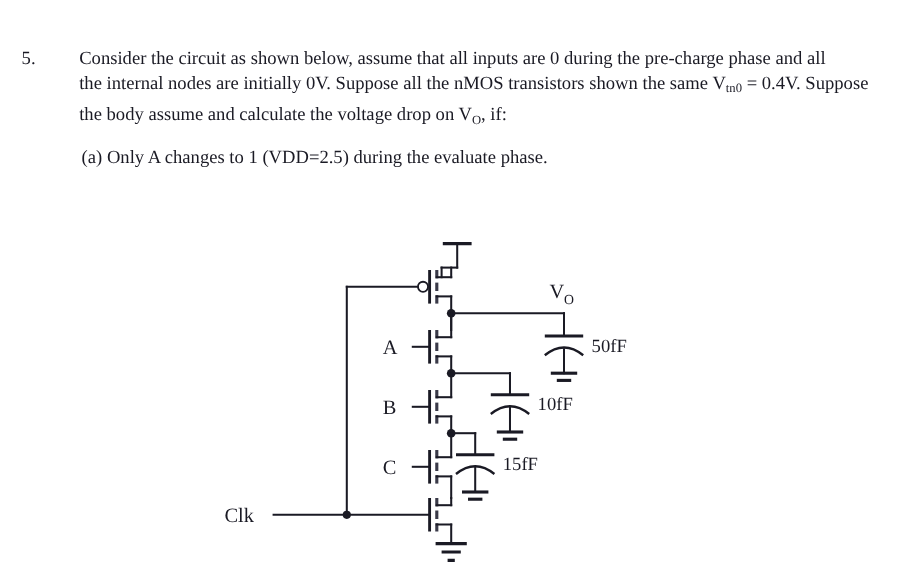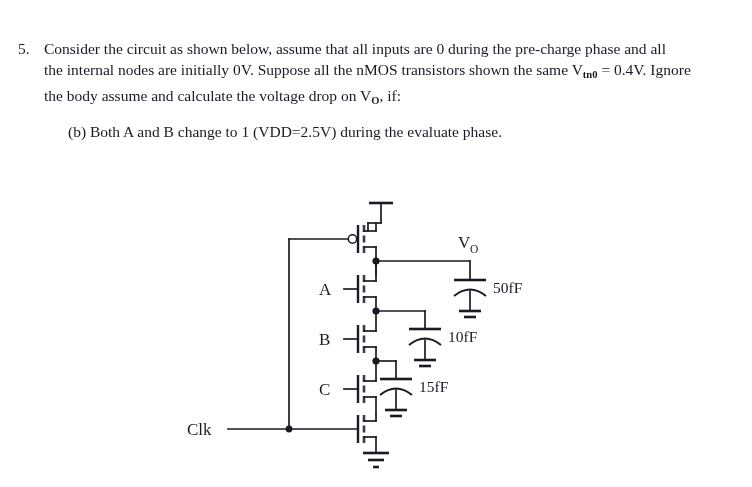--- a/index.html
+++ b/index.html
@@ -40,26 +40,26 @@
     text-align: left;
   }
   .q-body {
     flex: 1;
     font-size: 15.5px;
     line-height: 21px;
     text-align: left;
   }
   .q-body .line {
     white-space: nowrap;
+    margin-left: 22px;
   }
   sub {
     font-size: 0.68em;
     vertical-align: -0.28em;
     letter-spacing: 0;
-    font-weight: bold;
   }
 
   
   .sub-items {
     position: absolute;
     left: 68px;
     top: 121px;
     width: 600px;
   }
   .sub-item {
@@ -135,28 +135,28 @@
 </head>
 <body>
 
 <div id="page">
 
   <div class="question-block">
     <div class="q-row">
       <div class="q-number">5.</div>
       <div class="q-body">
         <div class="line">Consider the circuit as shown below, assume that all inputs are 0 during the pre-charge phase and all</div>
-        <div class="line"><span>the internal nodes are initially 0V. Suppose all the nMOS transistors shown the same V</span><sub>tn0</sub><span> = 0.4V. Ignore</span></div>
+        <div class="line"><span>the internal nodes are initially 0V. Suppose all the nMOS transistors shown the same V</span><sub>tn0</sub><span> = 0.4V. Suppose</span></div>
         <div class="line"><span>the body assume and calculate the voltage drop on V</span><sub>O</sub><span>, if:</span></div>
       </div>
     </div>
   </div>
 
   <div class="sub-items">
-    <div class="sub-item">(b) Both A and B change to 1 (VDD=2.5V) during the evaluate phase.</div>
+    <div class="sub-item">(a) Only A changes to 1 (VDD=2.5) during the evaluate phase.</div>
   </div>
 
   <div class="circuit-wrap">
     <svg class="circuit" width="400" height="292" viewBox="0 0 400 292" xmlns="http://www.w3.org/2000/svg">
 
       <g>
         <line class="thickbar" x1="189" y1="8" x2="213" y2="8"></line>
         <line class="wire" x1="201" y1="8" x2="201" y2="28"></line>
         <line class="wire" x1="201" y1="28" x2="188" y2="28"></line>
         <line class="wire" x1="188" y1="28" x2="188" y2="36"></line>

